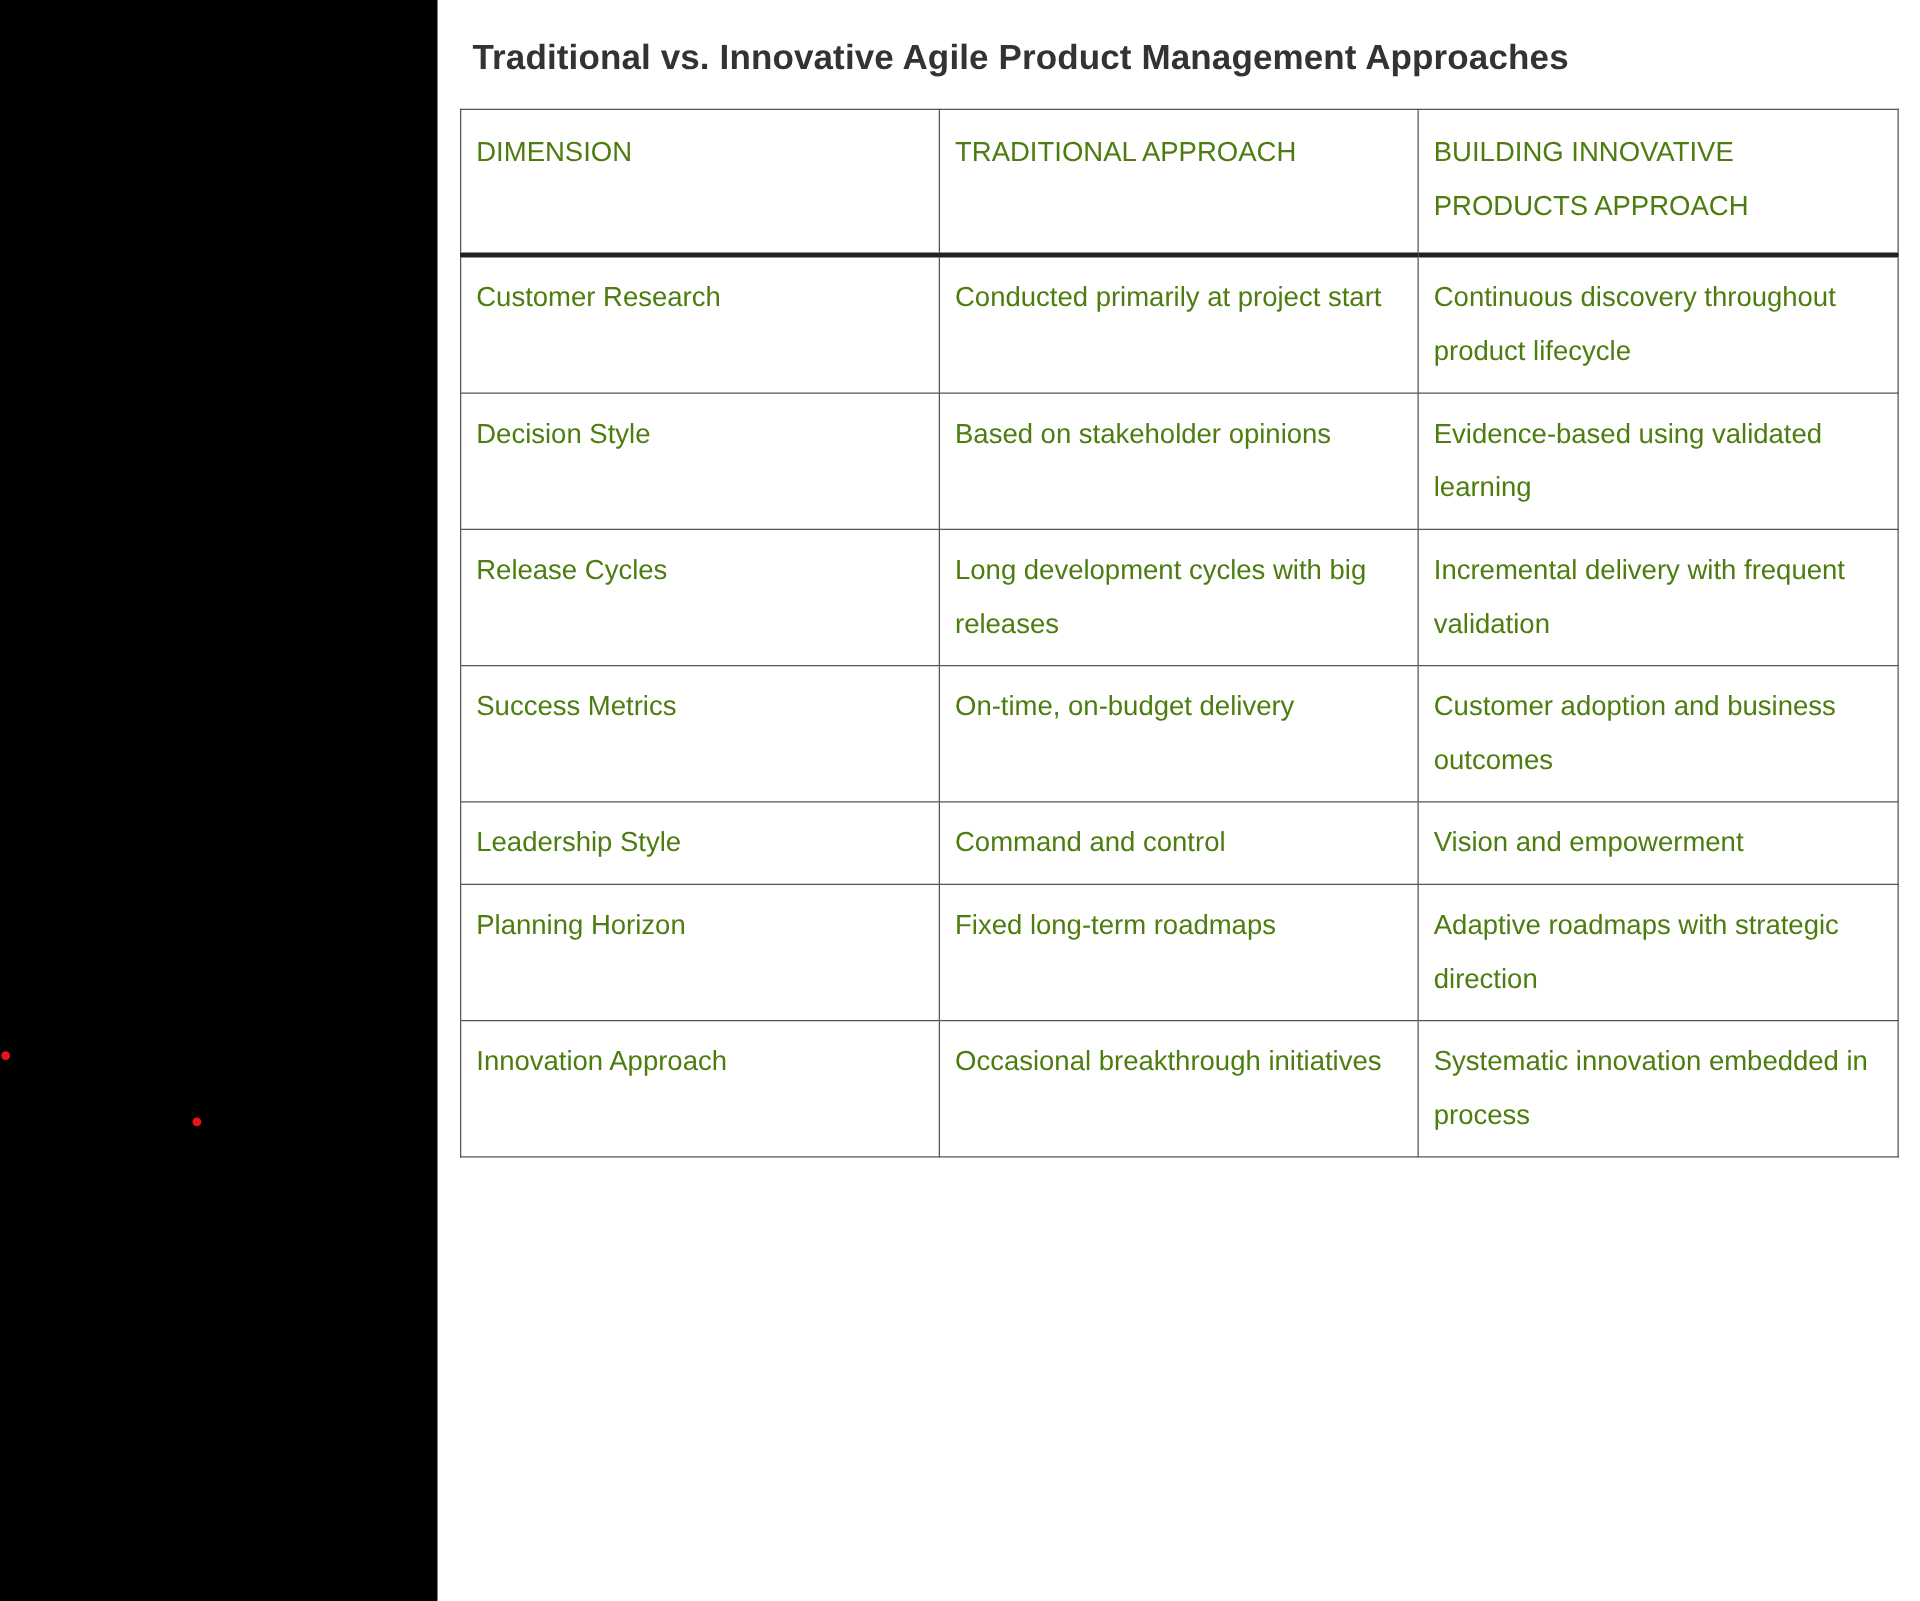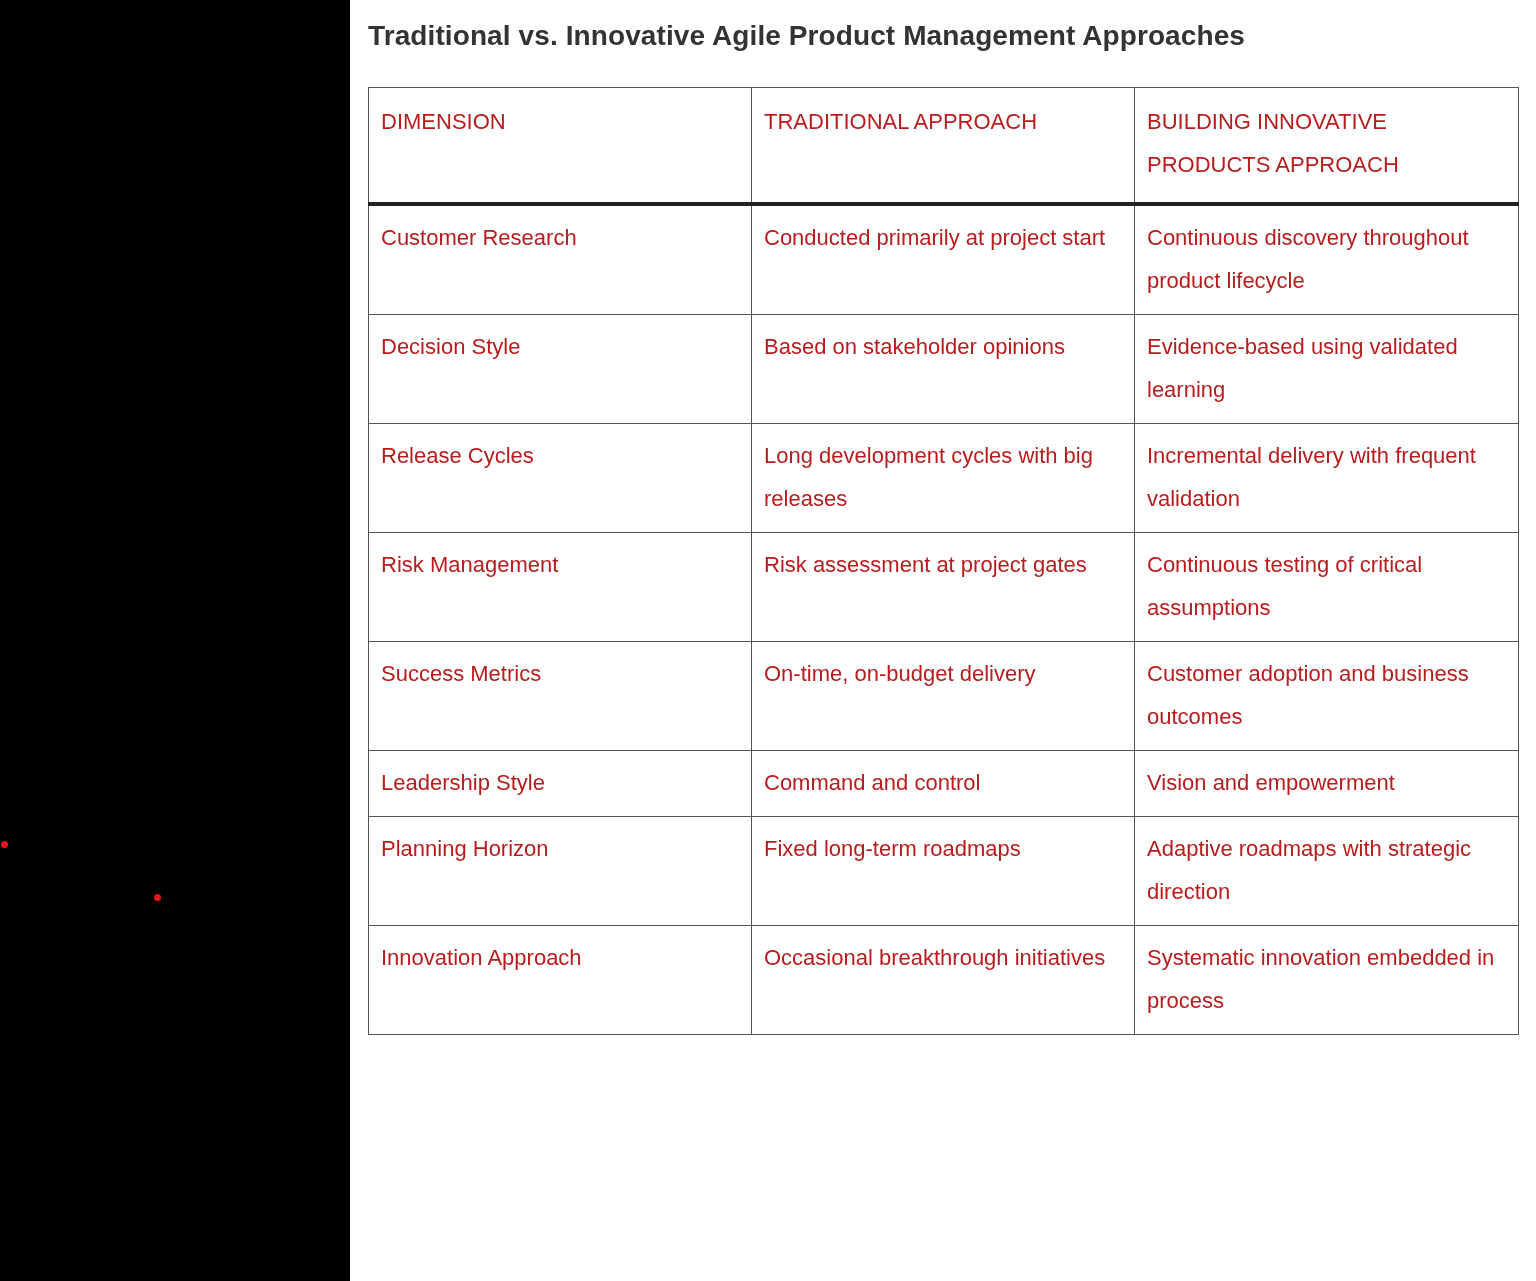--- a/index.html
+++ b/index.html
@@ -14,28 +14,28 @@
       background: #000000;
     }
     .marker {
       position: absolute; width: 7px; height: 7px; border-radius: 50%;
       background: #e8141b;
     }
     .content {
       position: absolute; left: 368px; top: 0; width: 1150px;
     }
     .title {
-      margin: 0; position: absolute; top: 20px; left: 0;
+      margin: 10px; position: absolute; top: 20px; left: 0;
       font-size: 28px; font-weight: bold; color: #333333;
       letter-spacing: 0.1px; white-space: nowrap; text-align: right;
     }
     table {
       position: absolute; top: 87px; left: 0;
       width: 1150px; border-collapse: collapse;
-      font-size: 22px; color: #b91c1c;
+      font-size: 22px; color: #4d7c0f;
       table-layout: fixed;
     }
     col.c1 { width: 383px; }
     col.c2 { width: 383px; }
     col.c3 { width: 384px; }
     th, td {
       border: 1.5px solid #555555;
       text-align: left; vertical-align: top;
       padding: 18px 12px 14px 12px;
       line-height: 43px; font-weight: normal;
@@ -79,25 +79,20 @@
         <td>Decision Style</td>
         <td>Based on stakeholder opinions</td>
         <td>Evidence-based using validated learning</td>
       </tr>
       <tr>
         <td>Release Cycles</td>
         <td>Long development cycles with big releases</td>
         <td>Incremental delivery with frequent validation</td>
       </tr>
       <tr>
-        <td>Risk Management</td>
-        <td>Risk assessment at project gates</td>
-        <td>Continuous testing of critical assumptions</td>
-      </tr>
-      <tr>
         <td>Success Metrics</td>
         <td>On-time, on-budget delivery</td>
         <td>Customer adoption and business outcomes</td>
       </tr>
       <tr>
         <td>Leadership Style</td>
         <td>Command and control</td>
         <td>Vision and empowerment</td>
       </tr>
       <tr>

